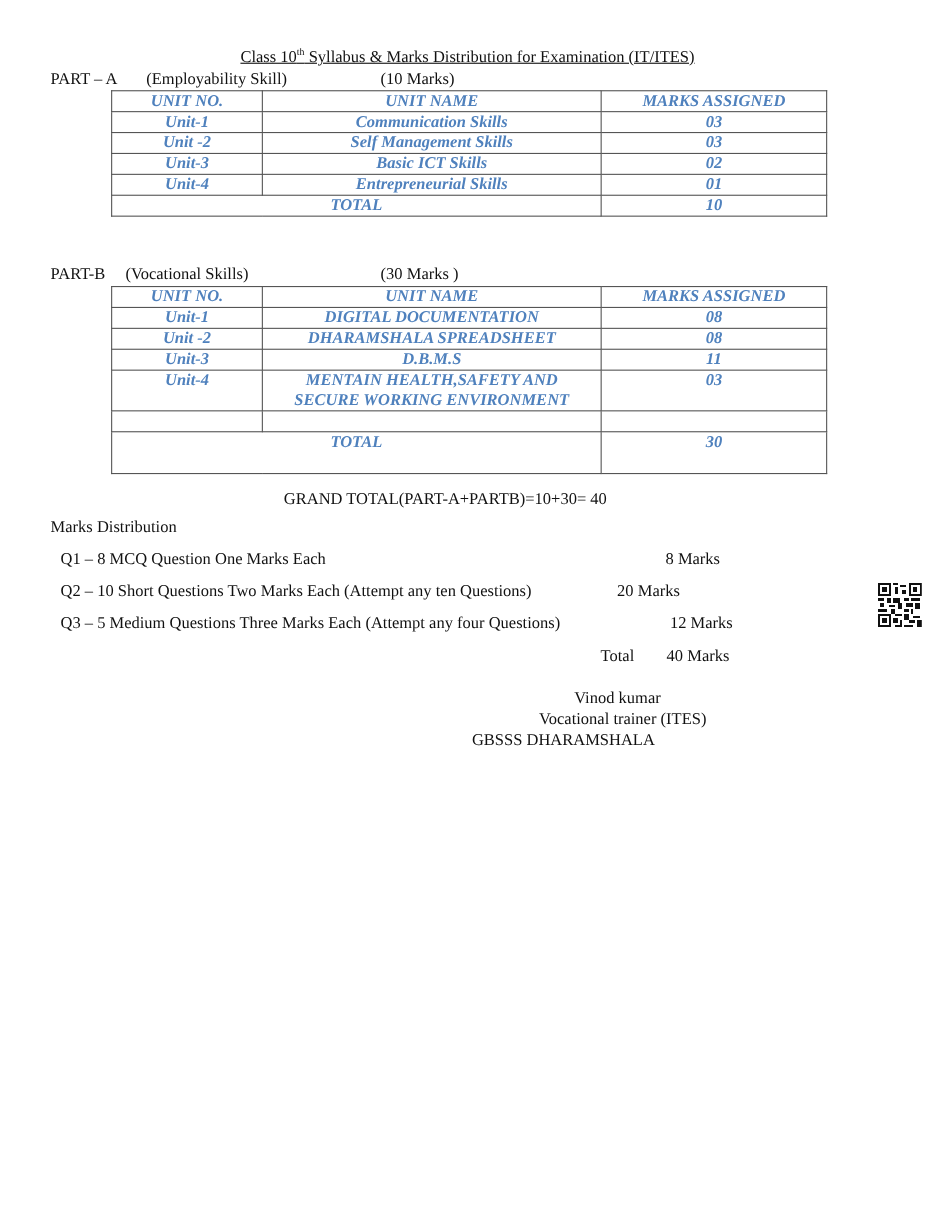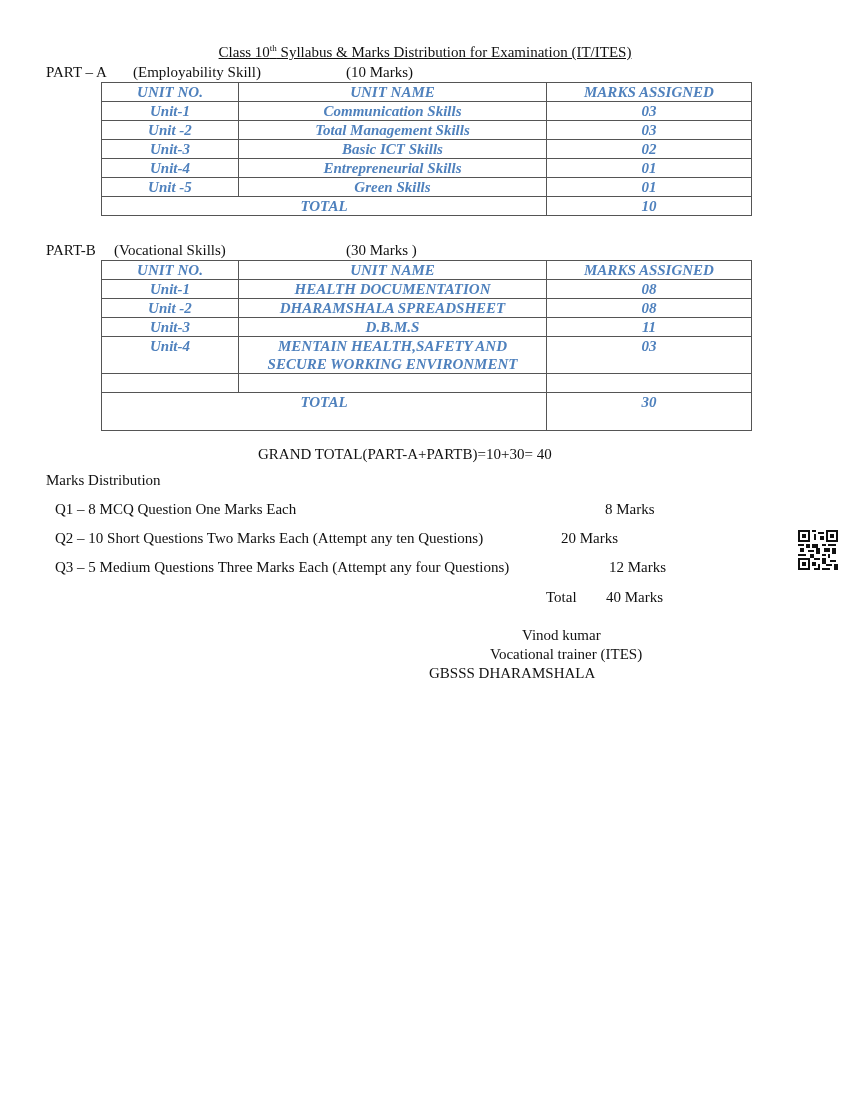--- a/index.html
+++ b/index.html
@@ -48,36 +48,31 @@
     <td class="c2">UNIT NAME</td>
     <td class="c3">MARKS ASSIGNED</td>
   </tr>
   <tr>
     <td>Unit-1</td>
     <td>Communication Skills</td>
     <td>03</td>
   </tr>
   <tr>
     <td>Unit -2</td>
-    <td>Total Management Skills</td>
+    <td>Self Management Skills</td>
     <td>03</td>
   </tr>
   <tr>
     <td>Unit-3</td>
     <td>Basic ICT Skills</td>
     <td>02</td>
   </tr>
   <tr>
     <td>Unit-4</td>
     <td>Entrepreneurial Skills</td>
-    <td>01</td>
-  </tr>
-  <tr>
-    <td>Unit -5</td>
-    <td>Green Skills</td>
     <td>01</td>
   </tr>
   <tr>
     <td colspan="2">TOTAL</td>
     <td>10</td>
   </tr>
 </tbody>
   </table>
 
 <div class="abs plain" style="left:46px; top:242px;">PART-B</div>
@@ -86,21 +81,21 @@
 
 <table class="marks" style="left:101px; top:260px;">
   <tbody>
       <tr>
     <td class="c1">UNIT NO.</td>
     <td class="c2">UNIT NAME</td>
     <td class="c3">MARKS ASSIGNED</td>
   </tr>
   <tr>
     <td>Unit-1</td>
-    <td>HEALTH DOCUMENTATION</td>
+    <td>DIGITAL DOCUMENTATION</td>
     <td>08</td>
   </tr>
   <tr>
     <td>Unit -2</td>
     <td>DHARAMSHALA SPREADSHEET</td>
     <td>08</td>
   </tr>
   <tr>
     <td>Unit-3</td>
     <td>D.B.M.S</td>

